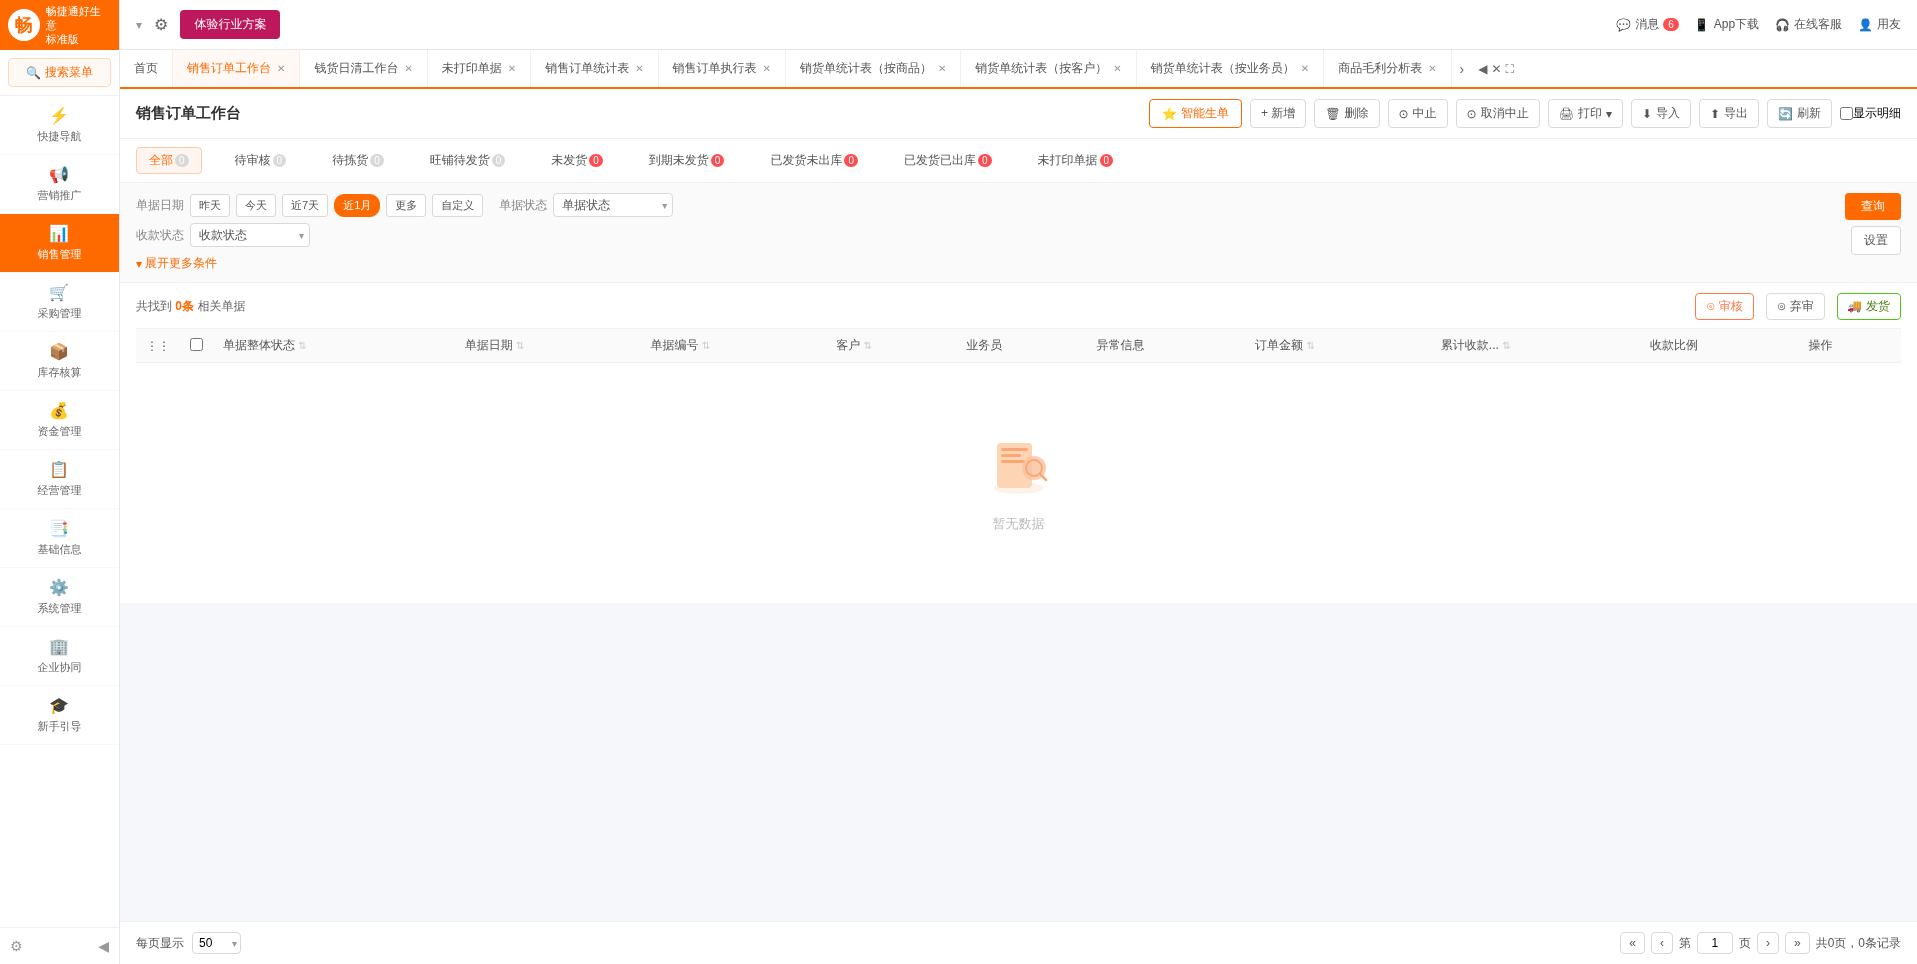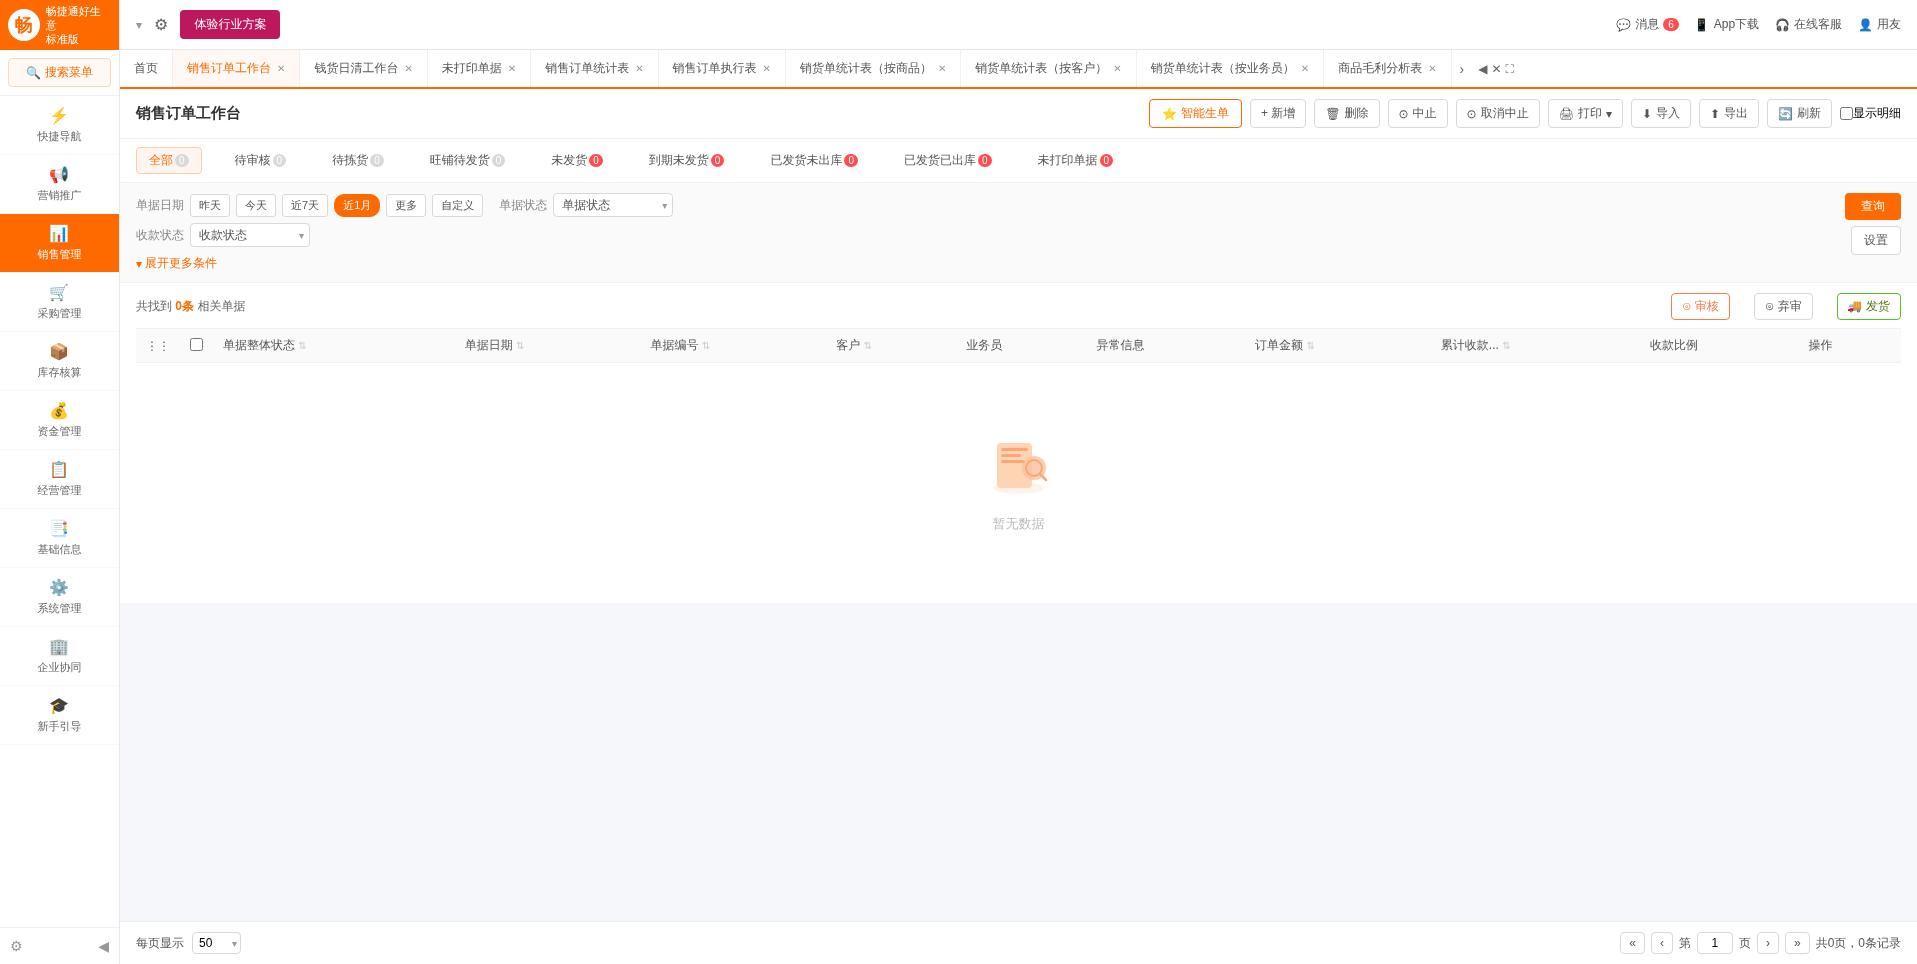--- a/index.html
+++ b/index.html
@@ -70,21 +70,21 @@
     .filter-select-wrapper { position: relative; display: inline-block; }
     .filter-select-wrapper::after { content: '▾'; position: absolute; right: 6px; top: 50%; transform: translateY(-50%); pointer-events: none; color: #999; font-size: 10px; }
     .expand-btn { color: #ff6a00; cursor: pointer; font-size: 12px; display: flex; align-items: center; gap: 3px; }
     .search-btn { background: #ff6a00; color: #fff; border: none; padding: 5px 16px; border-radius: 4px; cursor: pointer; font-size: 12px; }
     .setting-btn { background: #fff; border: 1px solid #d9d9d9; color: #555; padding: 5px 12px; border-radius: 4px; cursor: pointer; font-size: 12px; }
     .filter-right { display: flex; flex-direction: column; gap: 6px; align-items: flex-end; margin-left: auto; }
 
     
     .table-area { padding: 10px 16px; }
     .table-summary { display: flex; align-items: center; justify-content: space-between; margin-bottom: 8px; font-size: 12px; color: #666; }
-    .table-summary-right { display: flex; gap: 24px; }
+    .table-summary-right { display: flex; gap: 12px; }
     .btn-audit { background: #fff; border: 1px solid #ff7a45; color: #ff7a45; padding: 4px 10px; border-radius: 4px; cursor: pointer; font-size: 12px; }
     .btn-revoke { background: #fff; border: 1px solid #d9d9d9; color: #555; padding: 4px 10px; border-radius: 4px; cursor: pointer; font-size: 12px; }
     .btn-ship { background: #fff; border: 1px solid #52c41a; color: #4d7c0f; padding: 4px 10px; border-radius: 4px; cursor: pointer; font-size: 12px; }
 
     .data-table { width: 100%; border-collapse: collapse; font-size: 12px; }
     .data-table th { background: #fafafa; padding: 8px 10px; text-align: left; color: #555; font-weight: normal; border-bottom: 1px solid #f0f0f0; border-top: 1px solid #f0f0f0; white-space: nowrap; }
     .data-table td { padding: 8px 10px; border-bottom: 1px solid #f7f7f7; color: #333; }
     .data-table th .sort-icon { color: #ccc; font-size: 10px; cursor: pointer; }
     .checkbox-col { width: 30px; }
     .drag-col { width: 20px; color: #ccc; }

